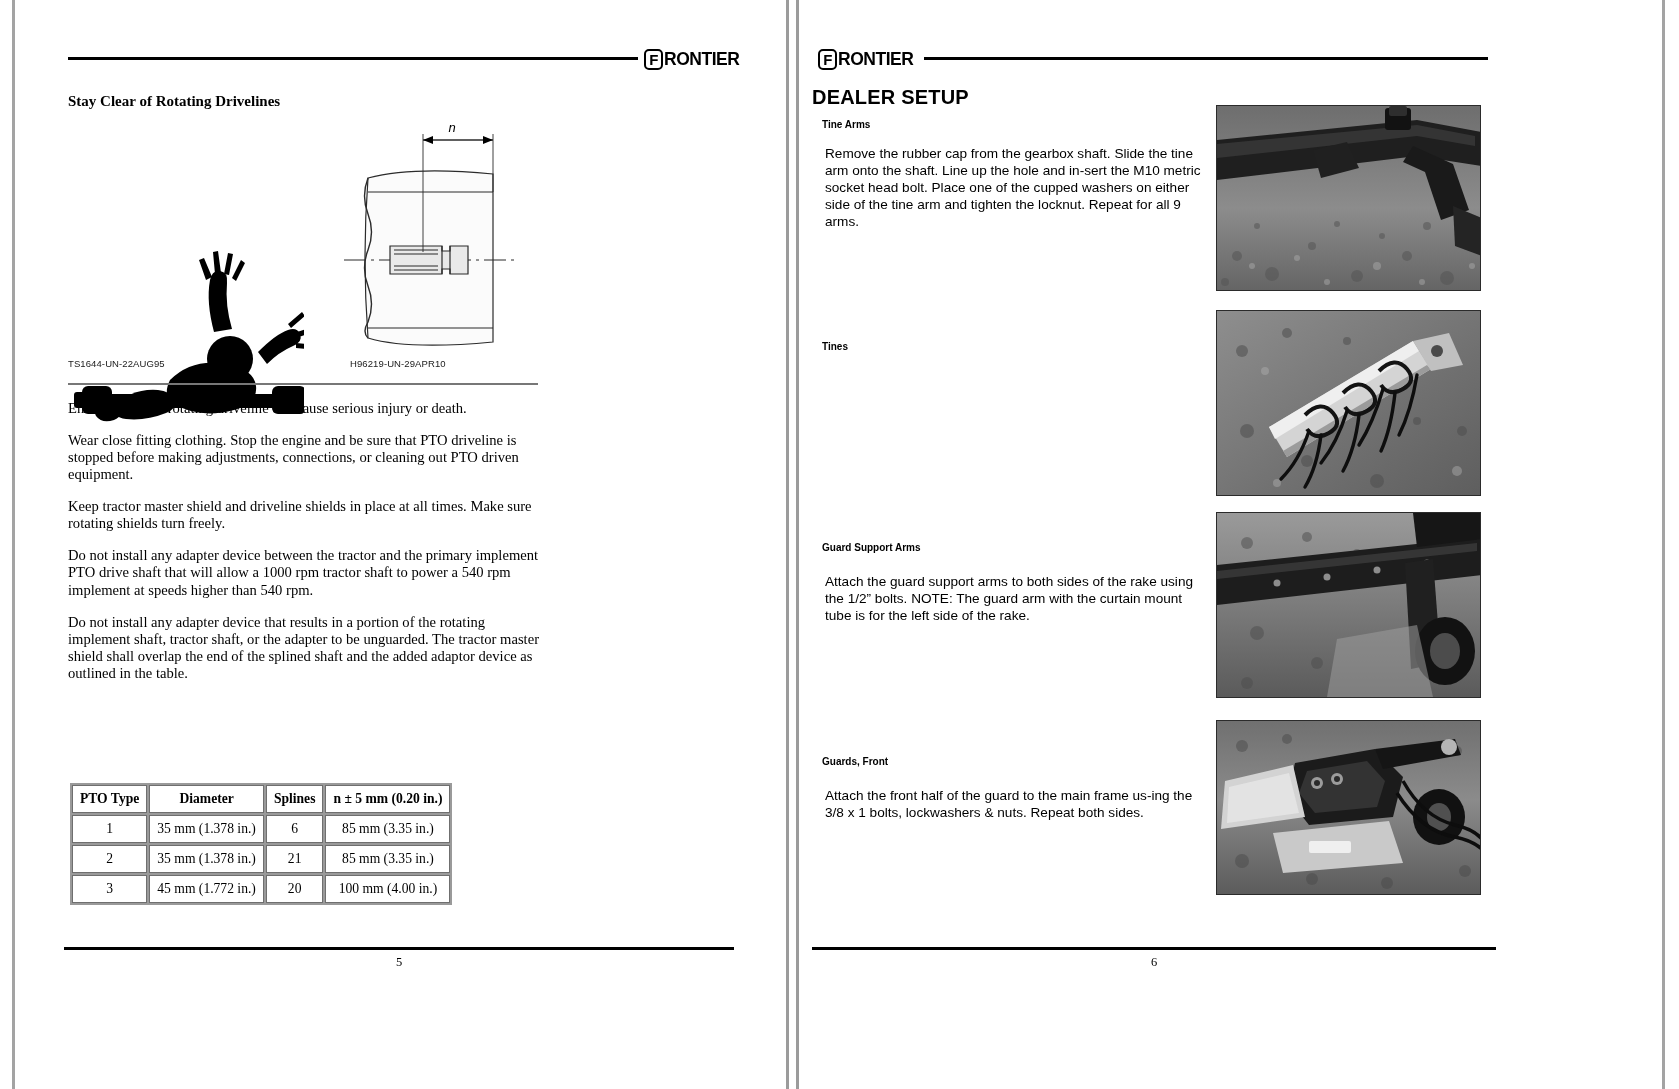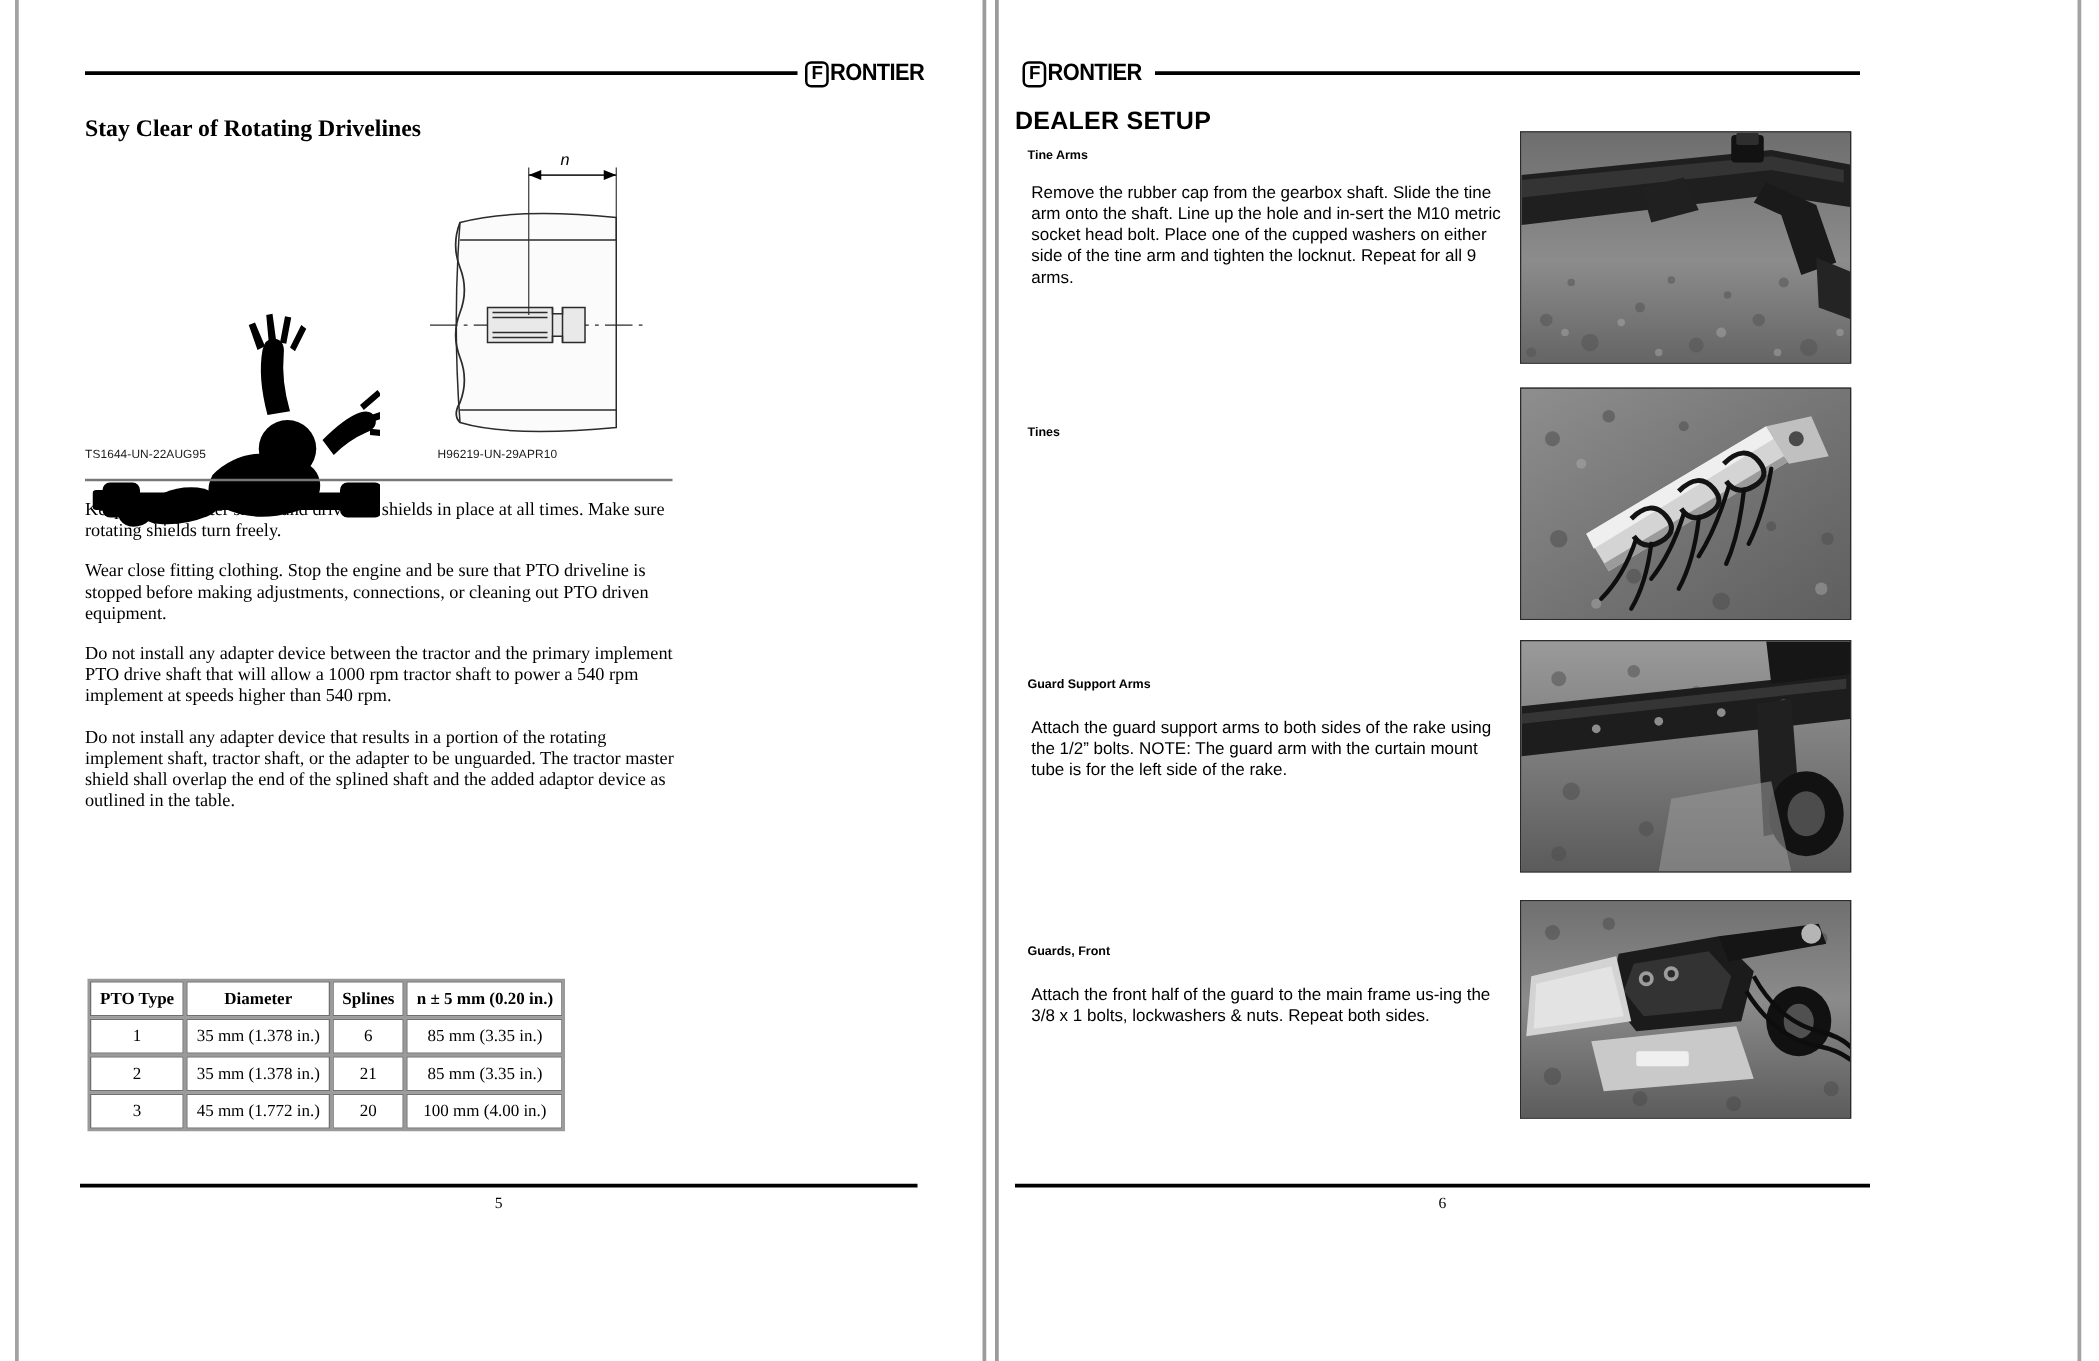--- a/index.html
+++ b/index.html
@@ -60,21 +60,21 @@
     font-size: 15px; line-height: 1;
     margin-right: 1px;
     position: relative;
   }
   .logo .fbox span { transform: translateY(-0.5px); }
   .logo .wordmark { font-size: 19px; font-stretch: condensed; transform: scaleX(0.92); transform-origin: left center;}
 
   
   .l-title {
     position:absolute; left: 68px; top: 93px;
-    font-size: 19px; font-weight: bold; color:#000;
+    font-size: 15px; font-weight: bold; color:#000;
     font-family: "Liberation Serif", serif;
   }
   .fig-area { position:absolute; left:68px; top:120px; width:470px; height:250px; }
 
   .caption {
     position: absolute;
     font-family: "Liberation Sans", sans-serif;
     font-size: 9.5px; color:#1a1a1a; letter-spacing: 0.1px;
   }
   .fig-rule {
@@ -218,22 +218,23 @@
         <text x="124" y="12" font-family="Liberation Sans, sans-serif" font-size="13" font-style="italic" fill="#000" text-anchor="middle">n</text>
       </svg>
     </div>
 
     <div class="caption" style="left:68px; top:358px;">TS1644-UN-22AUG95</div>
     <div class="caption" style="left:350px; top:358px;">H96219-UN-29APR10</div>
 
     <div class="fig-rule"></div>
 
     <div class="l-body">
+      <p>Entanglement in rotating driveline can cause serious injury or death.</p>
+      <p>Wear close fitting clothing. Stop the engine and be sure that PTO driveline is stopped before making adjustments, connections, or cleaning out PTO driven equipment.</p>
       <p>Keep tractor master shield and driveline shields in place at all times. Make sure rotating shields turn freely.</p>
-      <p>Wear close fitting clothing. Stop the engine and be sure that PTO driveline is stopped before making adjustments, connections, or cleaning out PTO driven equipment.</p>
       <p>Do not install any adapter device between the tractor and the primary implement PTO drive shaft that will allow a 1000 rpm tractor shaft to power a 540 rpm implement at speeds higher than 540 rpm.</p>
       <p>Do not install any adapter device that results in a portion of the rotating implement shaft, tractor shaft, or the adapter to be unguarded. The tractor master shield shall overlap the end of the splined shaft and the added adaptor device as outlined in the table.</p>
     </div>
 
     <table class="pto">
       <thead>
         <tr>
           <th>PTO Type</th>
           <th>Diameter</th>
           <th>Splines</th>

